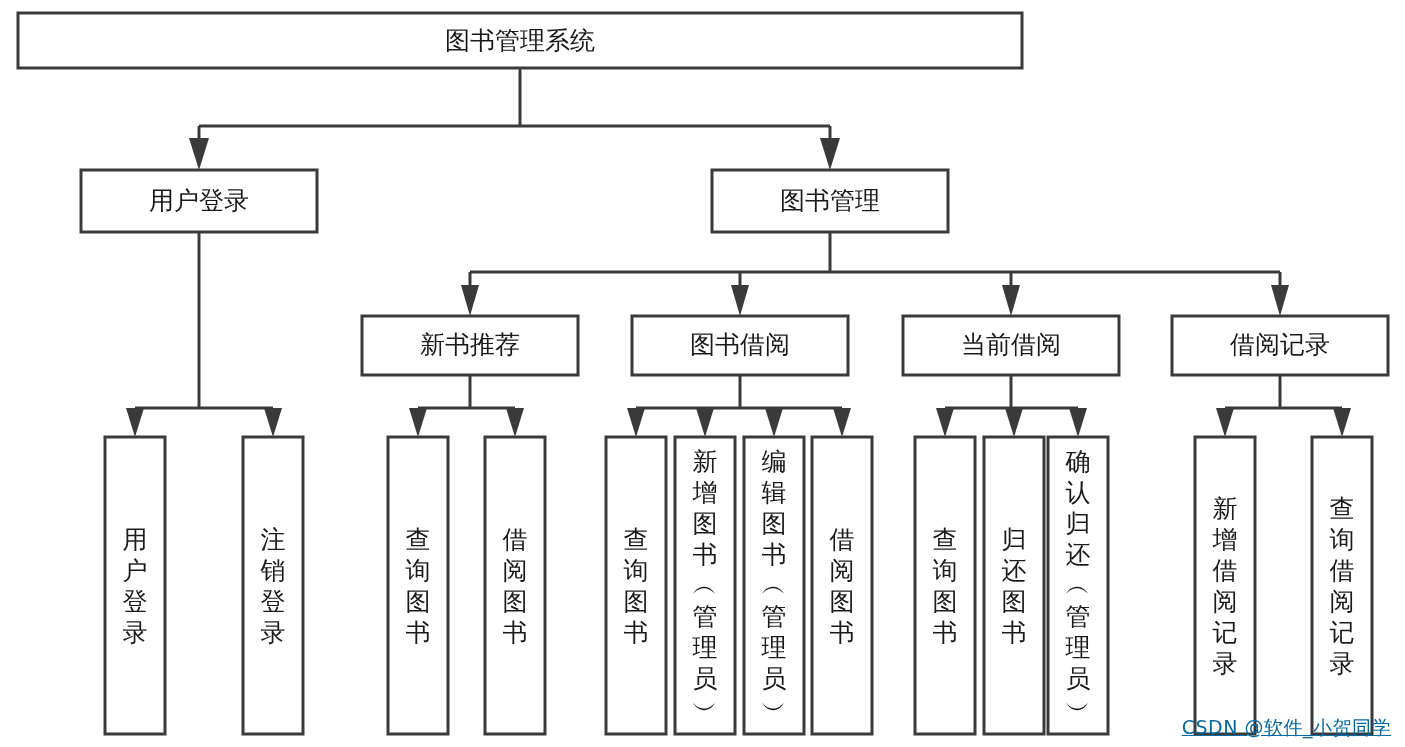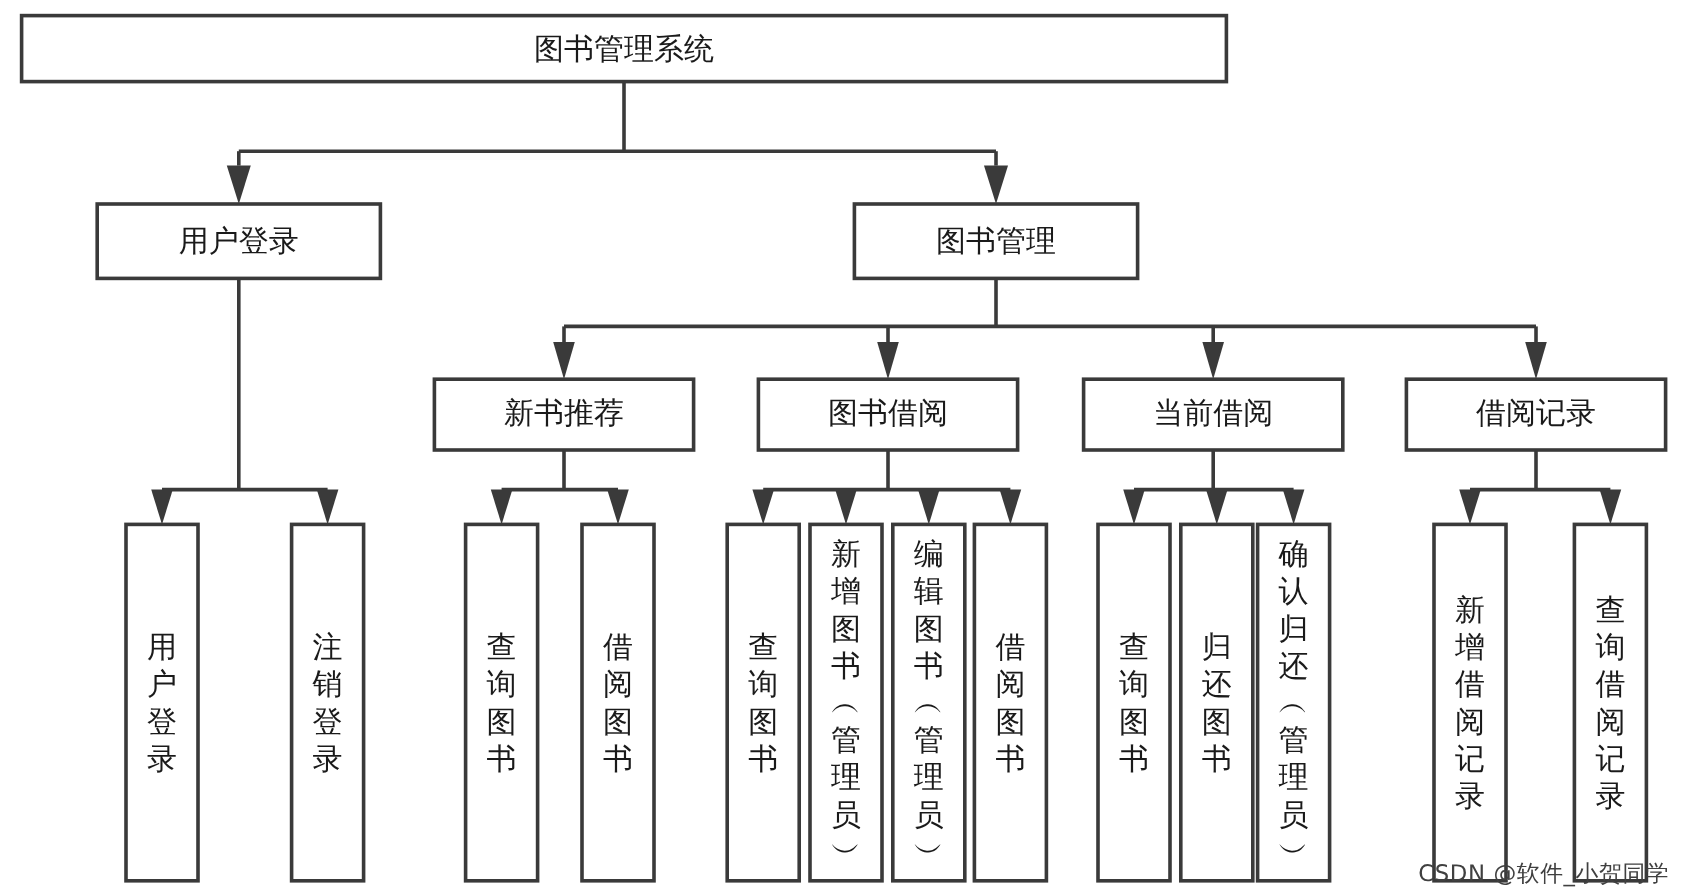--- a/index.html
+++ b/index.html
@@ -49,24 +49,25 @@
     font-family: "DejaVu Sans", "Liberation Sans", sans-serif;
     font-size: 25px;
     text-anchor: middle;
   }
   .watermark {
     position: absolute;
     right: 14px;
     bottom: 6px;
     font-family: "DejaVu Sans", "Liberation Sans", sans-serif;
     font-size: 19px;
-    color: #404040;
+    color: #0369a1;
     white-space: nowrap;
     letter-spacing: 0.5px;
     user-select: none;
+    text-decoration: underline;
   }
 </style>
 </head>
 <body>
 
 <svg id="diagram" viewBox="0 0 1405 747">
 
   <g>
 
     <path class="edge-line" d="M 520 68 L 520 126"></path>

